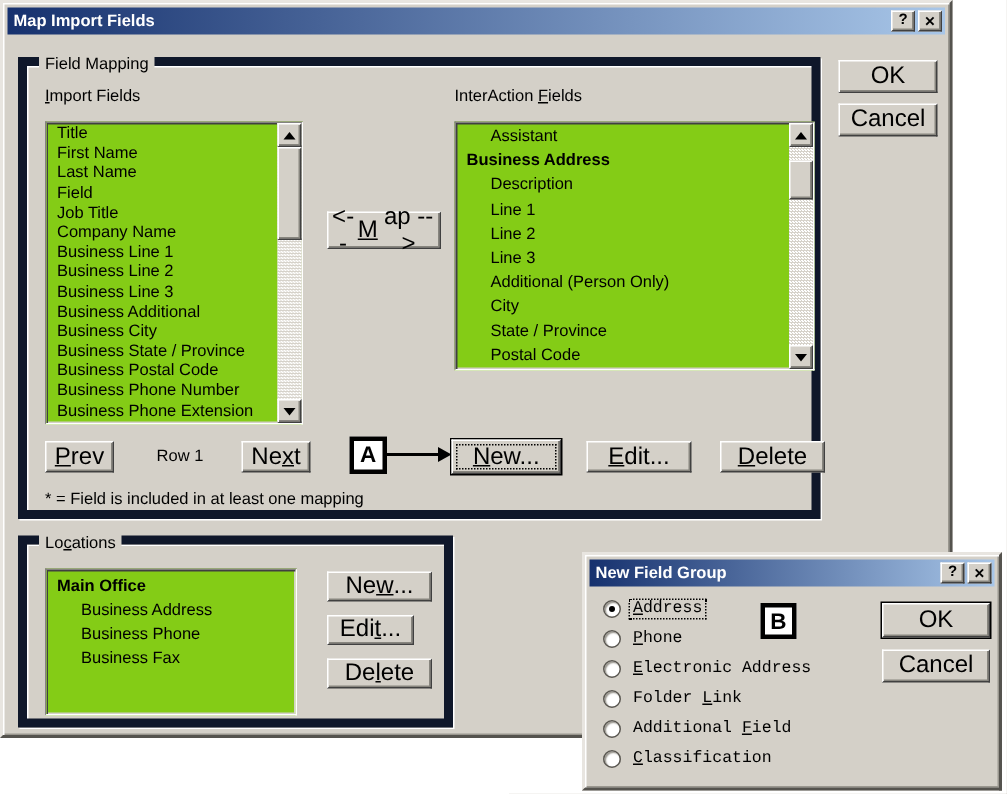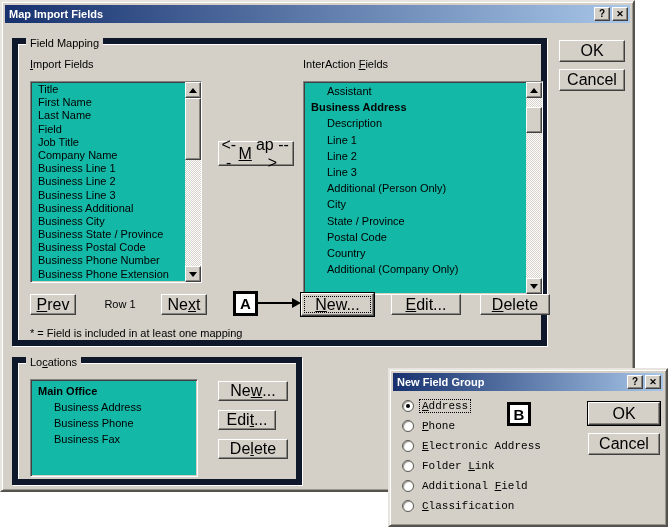--- a/index.html
+++ b/index.html
@@ -30,21 +30,21 @@
   .focus-rect { position:absolute; inset:3px; border:1px dotted #000; pointer-events:none; }
 
   .groupbox { position:absolute; border:6px solid #0f172a;
     box-shadow: 1px 1px 0 #fff, inset 1px 1px 0 #fff; }
   .legend { position:absolute; top:-7px; left:8px; background:var(--face);
     padding:0 4px; line-height:13px; }
 
   .label { position:absolute; }
   .mn, .mn-key { text-decoration:underline; }
 
-  .listbox { position:absolute; background:#14b8a6;
+  .listbox { position:absolute; background:#84cc16;
     border:1px solid; border-color:#848280 #fff #fff #848280;
     box-shadow: inset 1px 1px 0 #404040, inset -1px -1px 0 #d4d0c8;
     display:flex; }
   .rows { flex:1 1 auto; overflow:hidden; padding-top:1px; }
   .row { white-space:nowrap; padding-left:7px; }
   .row.indent { padding-left:23px; }
   .row.bold { font-weight:bold; }
   .imp-row { height:13.2px; line-height:13.2px; }
   .ia-row  { height:16.2px; line-height:16.2px; }
   .loc-row { height:16px; line-height:16px; padding-top:2px; }
@@ -180,21 +180,21 @@
     </div>
 
     <button class="btn" style="left:200px; top:97px; width:76px; height:25px;">
         <span>&lt;-- </span>
         <span class="mn">M</span>
         <span>ap --&gt;</span>
       </button>
 
     <span class="label" style="left:285px; top:14px;"><span>InterAction </span><span class="mn">F</span><span>ields</span></span>
 
-    <div class="listbox" style="left:285px; top:37px; width:240px; height:214px;">
+    <div class="listbox" style="left:285px; top:37px; width:240px; height:166px;">
       <div class="rows">
 
           <div class="row ia-row indent">
             <span>Assistant</span>
           </div>
 
           <div class="row ia-row bold">
             <span>Business Address</span>
           </div>
 

